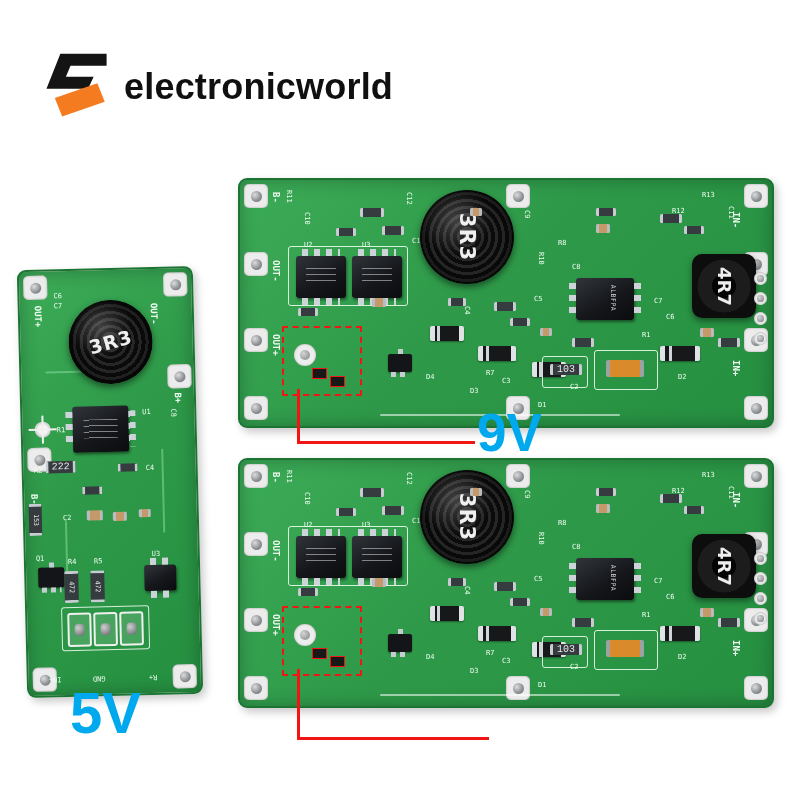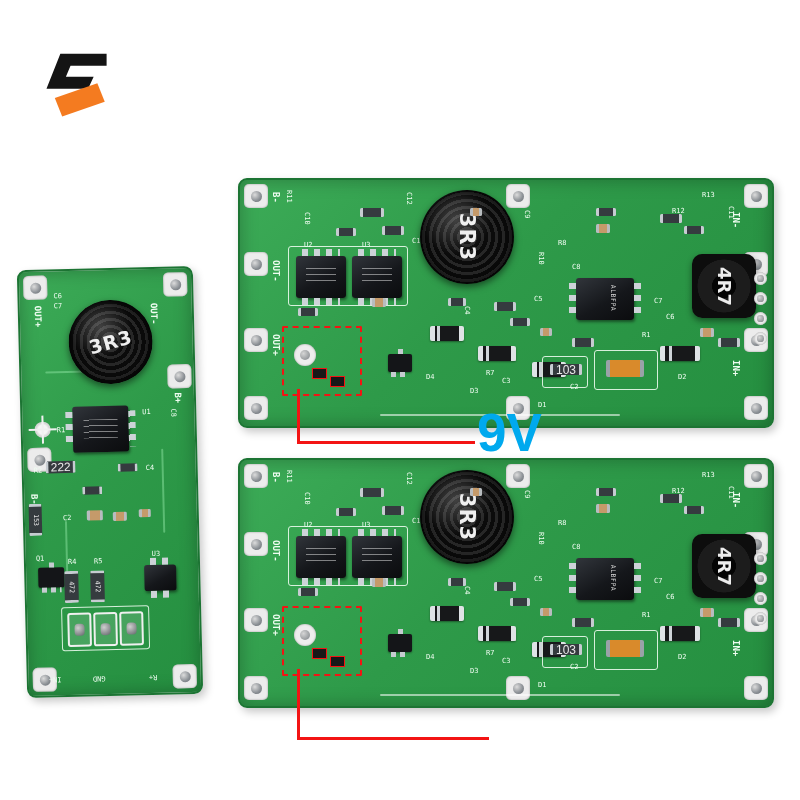--- a/index.html
+++ b/index.html
@@ -60,21 +60,21 @@
   .ind-sq{position:absolute;border-radius:10px;display:flex;align-items:center;justify-content:center;
       background:radial-gradient(circle at 50% 50%,#040404 0 26%,#1c1c1c 27% 58%,#0d0d0d 59% 100%);
       box-shadow:0 3px 6px rgba(0,0,0,.45)}
   .ind-sq .ilbl{color:#ededed;font-weight:bold;font-family:"DejaVu Sans",sans-serif}
 
   .diode{position:absolute;height:15px;border-radius:2px;box-shadow:0 1px 2px rgba(0,0,0,.4);
       background:linear-gradient(90deg,#dfe3e6 0 5px,#17181a 5px 22%,#cfd4d8 22% calc(22% + 3px),
                  #17181a calc(22% + 3px) calc(100% - 5px),#dfe3e6 calc(100% - 5px) 100%)}
   .smd{position:absolute;background:#353b3f;border-left:3px solid #c6ccd1;border-right:3px solid #c6ccd1;border-radius:1.5px;
       display:flex;align-items:center;justify-content:center;color:#e9e9e9;
-      font-family:Liberation Sans, sans-serif;font-size:12px;line-height:1}
+      font-family:Liberation Mono, monospace;font-size:10px;line-height:1}
   .smdv{position:absolute;background:#353b3f;border-top:3px solid #c6ccd1;border-bottom:3px solid #c6ccd1;border-radius:1.5px;
       display:flex;align-items:center;justify-content:center;color:#e9e9e9;
       font-family:"DejaVu Sans Mono",monospace;font-size:6.5px;line-height:1}
   .cap{position:absolute;border-radius:1.5px;
       background:linear-gradient(90deg,#b8bcbf 0 3px,#c59a6a 3px calc(100% - 3px),#b8bcbf calc(100% - 3px) 100%)}
   .sot{position:absolute;background:#141518;border-radius:2px;box-shadow:0 1px 2px rgba(0,0,0,.4)}
   .sot::after{content:"";position:absolute;left:3px;right:3px;bottom:-5px;height:5px;
       background:repeating-linear-gradient(90deg,#c6ccd1 0 5px,transparent 5px 9px)}
   .sot::before{content:"";position:absolute;top:-5px;left:50%;width:5px;height:5px;margin-left:-2.5px;background:#c6ccd1}
   .fuse{position:absolute;border-radius:2px;
@@ -92,20 +92,21 @@
 </style>
 </head>
 <body>
 
 <div class="page">
 
   <svg class="logo-mark" viewBox="0 0 80 80">
     <polygon fill="#141414" points="72,4 22,4 7,42 52,42 58,29 28,29 33,17 72,17"></polygon>
     <polygon fill="#f47b20" points="16,52 62,36 70,56 24,72"></polygon>
   </svg>
+  <div class="logo-text">electronicworld</div>
 
   <div class="pcb sb">
     <div class="trace" style="left:24px;top:100px;width:84px;height:2px"></div>
     <div class="trace" style="left:138px;top:180px;width:2px;height:84px"></div>
     <div class="trace" style="left:40px;top:250px;width:2px;height:60px"></div>
 
     <div class="pad" style="left:4px;top:4px"></div>
     <div class="pad" style="left:144px;top:4px"></div>
     <div class="pad" style="left:146px;top:96px"></div>
     <div class="pad" style="left:4px;top:176px"></div>
@@ -389,13 +390,14 @@
     <div class="hlcomp" style="left:90px;top:196px;width:13px;height:9px"></div>
   </div>
 
   <div class="red-line" style="left:297px;top:389px;width:3px;height:54px"></div>
   <div class="red-line" style="left:297px;top:441px;width:178px;height:3px"></div>
   <div class="volt" style="left:477px;top:406px;font-size:53px">9V</div>
 
   <div class="red-line" style="left:297px;top:669px;width:3px;height:70px"></div>
   <div class="red-line" style="left:297px;top:737px;width:192px;height:3px"></div>
 
+  <div class="volt" style="left:70px;top:684px;font-size:58px">5V</div>
 </div>
 
 </body></html>

